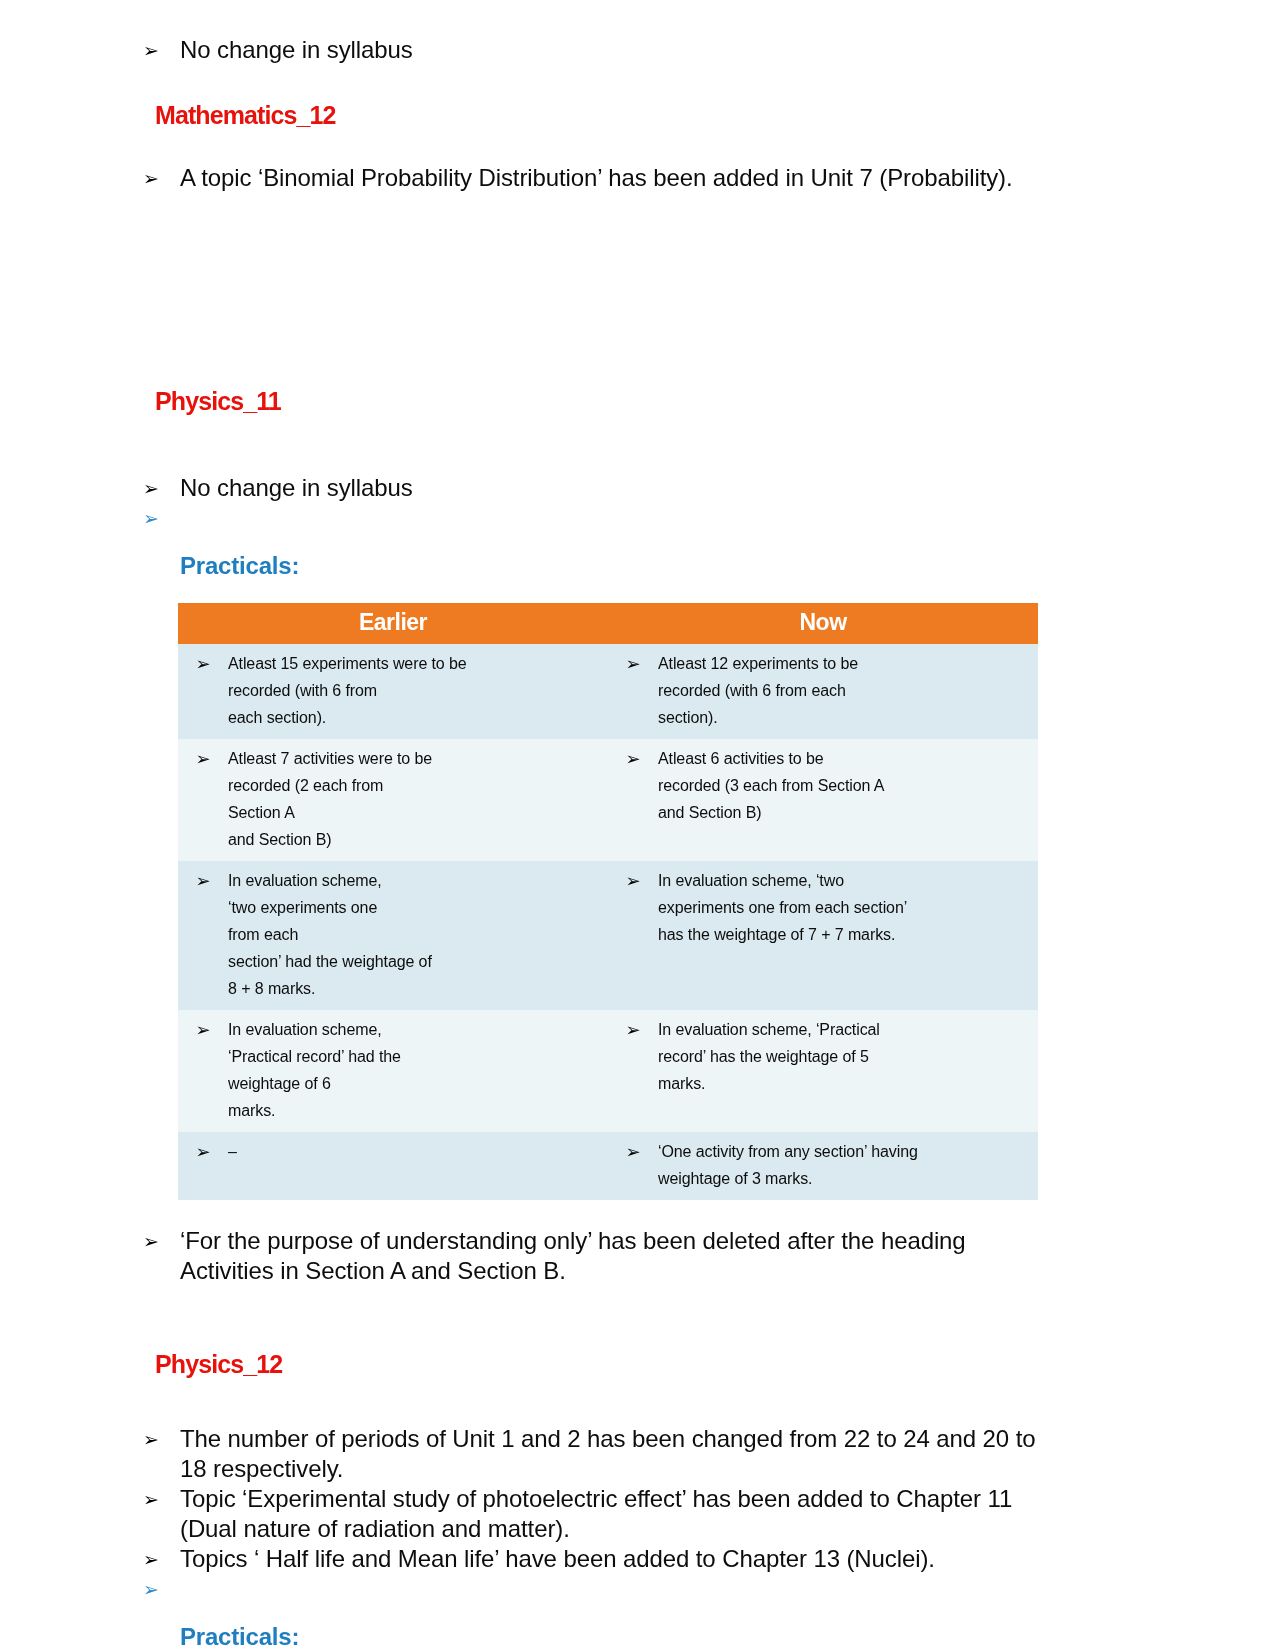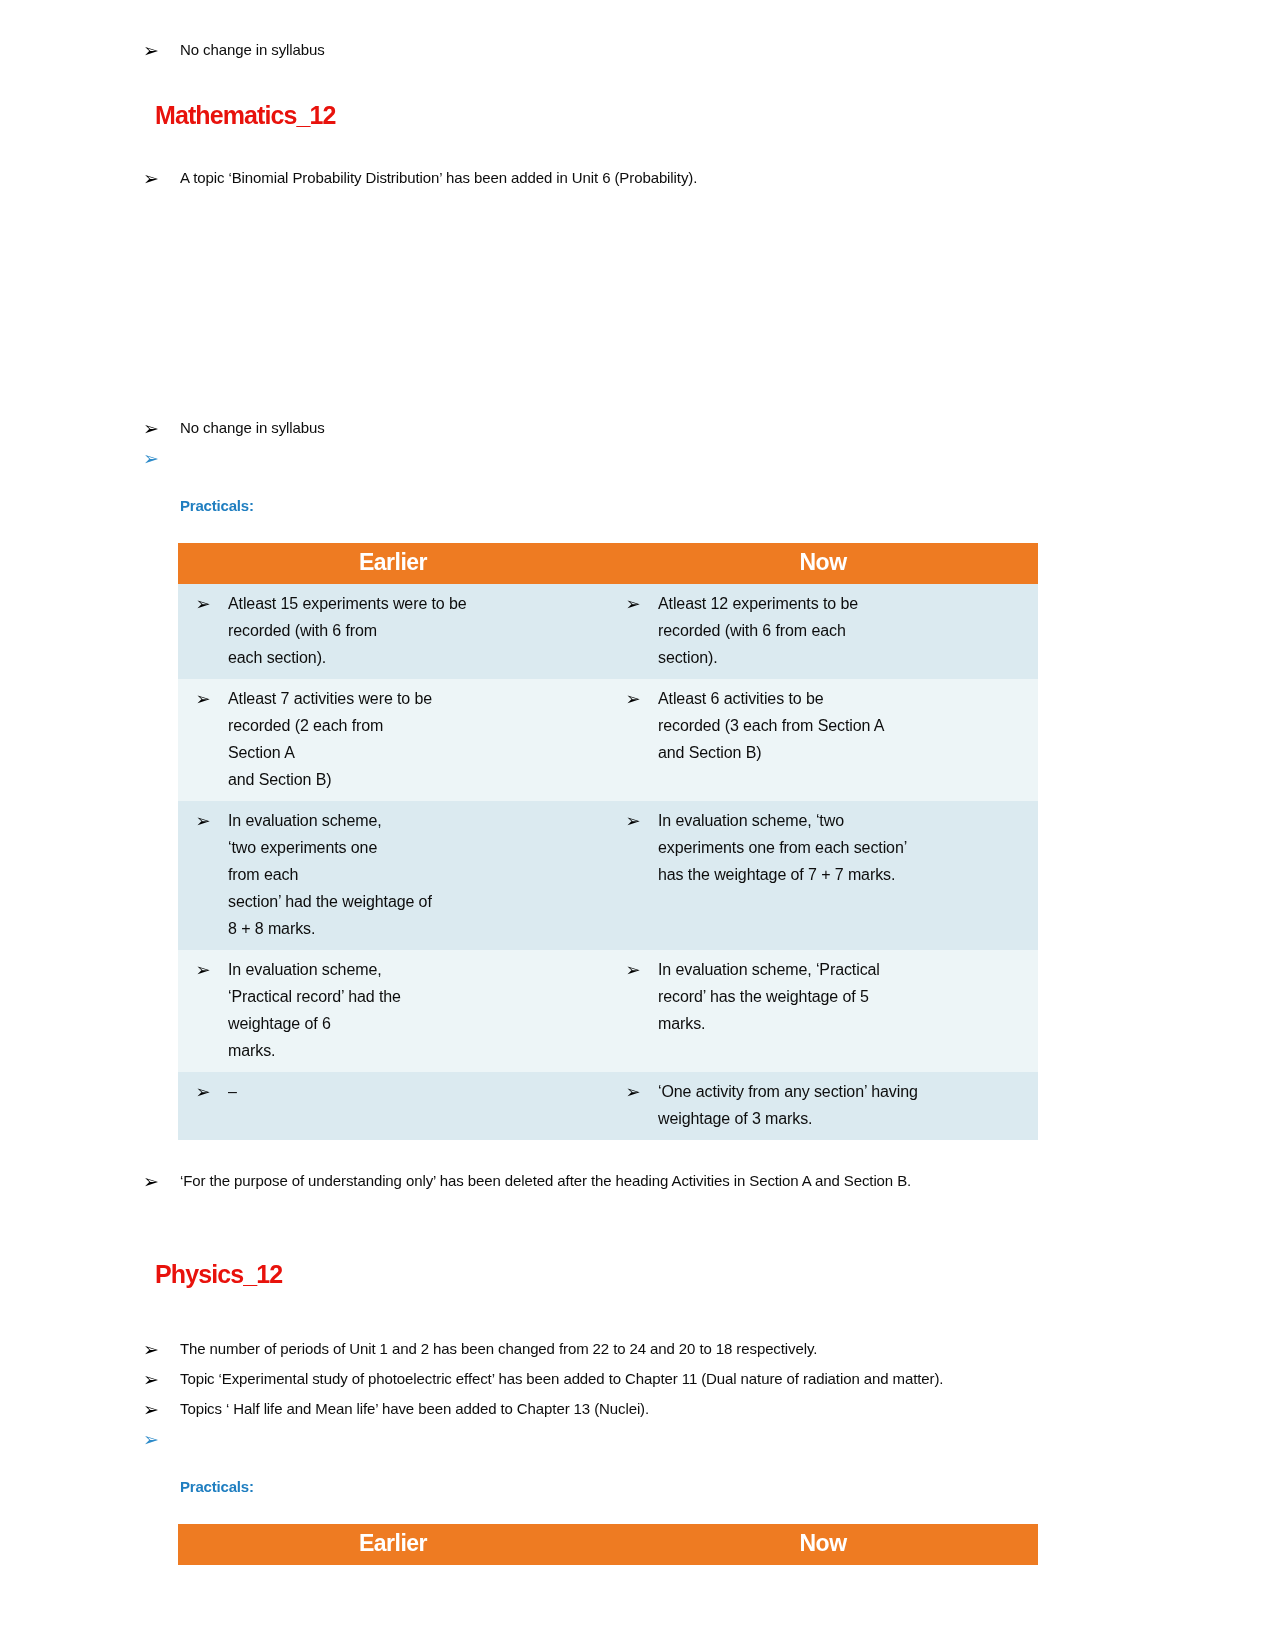--- a/index.html
+++ b/index.html
@@ -39,21 +39,21 @@
     font-size: 19px;
     line-height: 30px;
     color: #000000;
     text-align: left;
     padding-left: 3px;
     box-sizing: border-box;
   }
   .bullet-glyph.blue { color: #2e8bc9; }
   .bullet-text {
     flex: 1 1 auto;
-    font-size: 15px;
+    font-size: 24px;
     line-height: 30px;
     color: #0d0d0d;
     letter-spacing: -0.1px;
   }
   .bullet-text.blue-bold {
     color: #1f7ec0;
     font-weight: bold;
     letter-spacing: -0.2px;
     margin-top: 48px;
   }
@@ -142,25 +142,26 @@
     </div>
 
     <div class="spacer-4"></div>
 
     <div class="section-heading">Mathematics_12</div>
 
     <div class="spacer-6"></div>
 
     <div class="bullet-row">
       <span class="bullet-glyph">➢</span>
-      <span class="bullet-text">A topic ‘Binomial Probability Distribution’ has been added in Unit 6 (Probability).</span>
+      <span class="bullet-text">A topic ‘Binomial Probability Distribution’ has been added in Unit 7 (Probability).</span>
     </div>
 
     <div class="spacer-2"></div>
 
+    <div class="section-heading">Physics_11</div>
 
     <div class="spacer-3"></div>
 
     <div class="bullet-row">
       <span class="bullet-glyph">➢</span>
       <span class="bullet-text">No change in syllabus</span>
     </div>
 
     <div class="bullet-row">
       <span class="bullet-glyph blue">➢</span>

